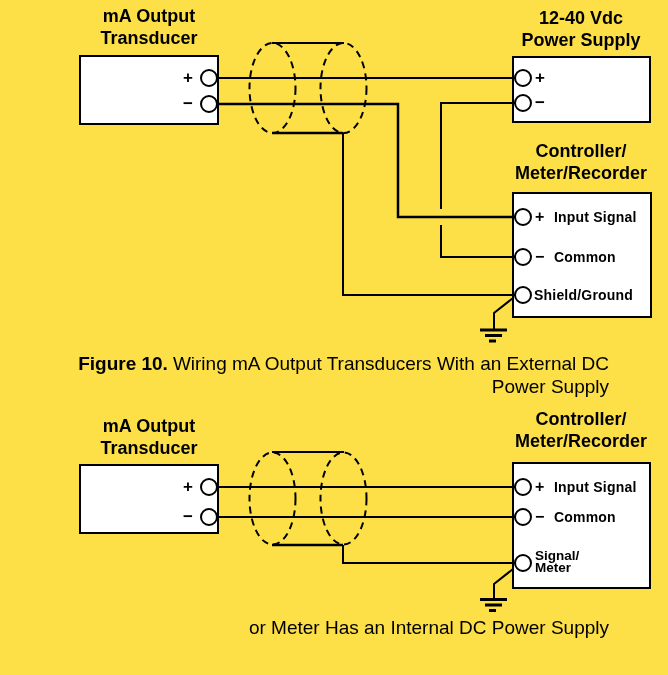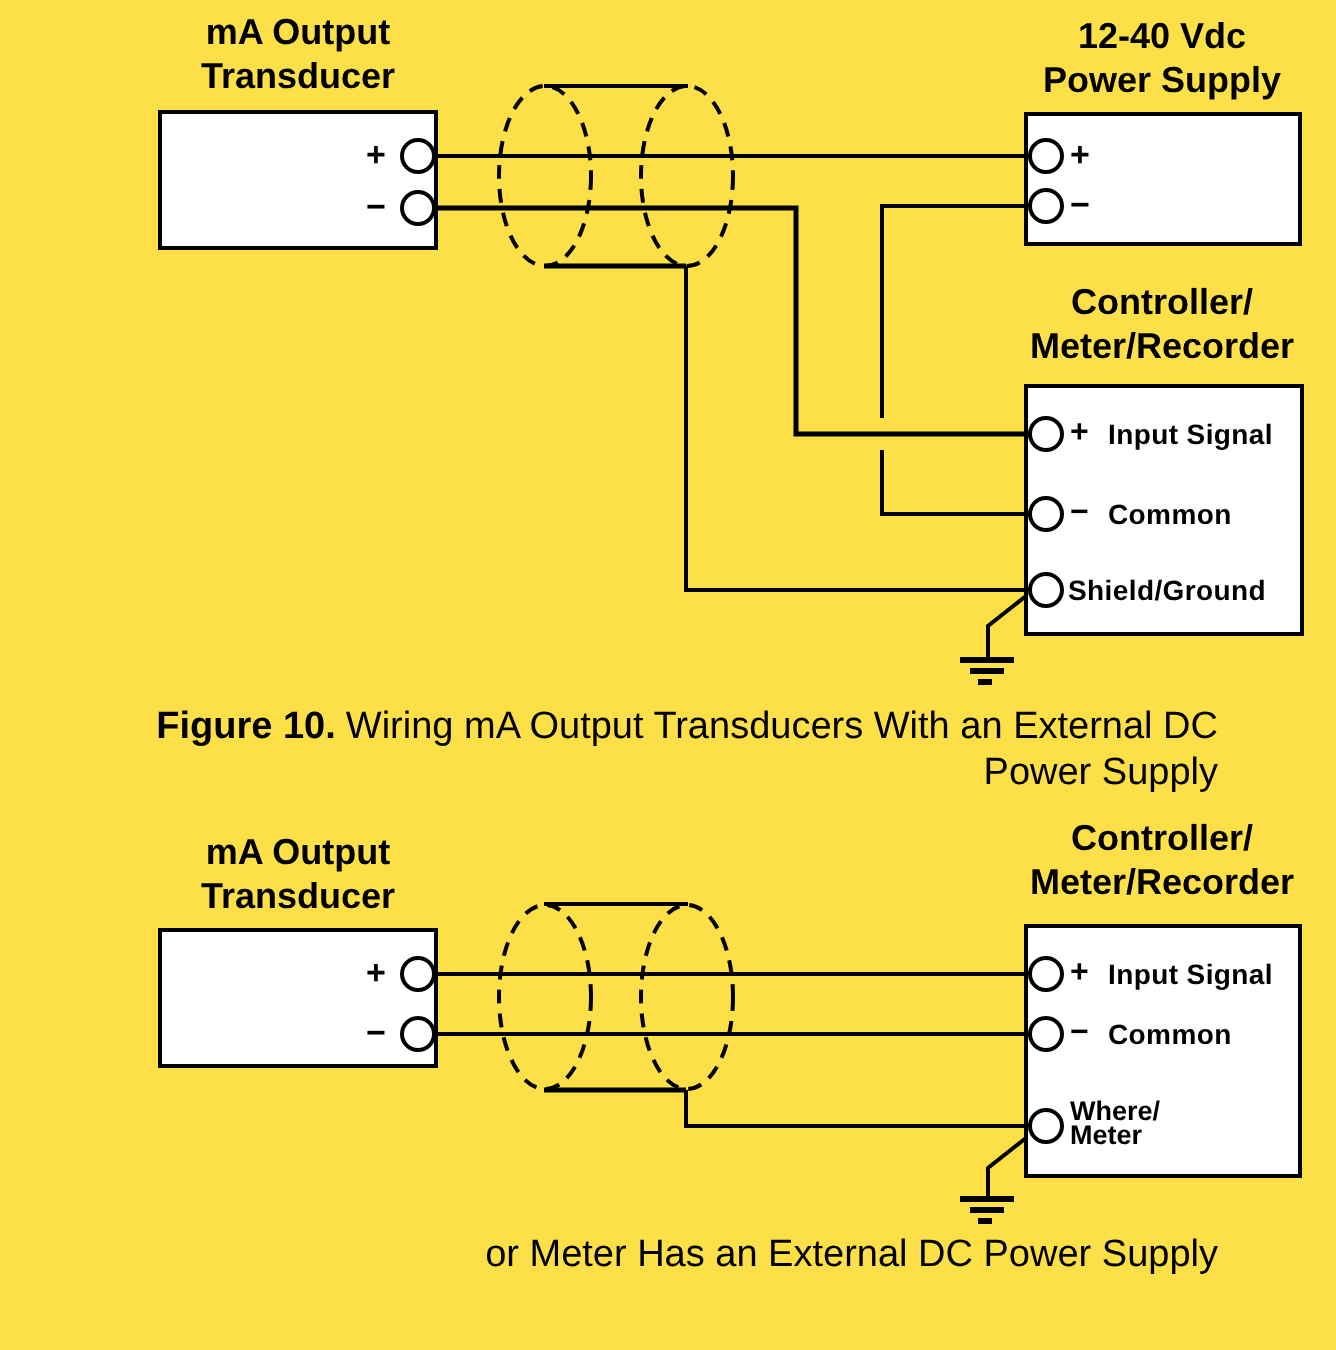--- a/index.html
+++ b/index.html
@@ -138,21 +138,21 @@
 
   <div class="trow" style="left:535px;top:478px;">
     <span class="tsign">+</span>
     <span class="tlabel">Input Signal</span>
   </div>
   <div class="trow" style="left:535px;top:508px;">
     <span class="tsign">−</span>
     <span class="tlabel">Common</span>
   </div>
   <div class="tlabel2" style="left:535px;top:550px;">
-    <div>Where/</div>
+    <div>Signal/</div>
     <div>Meter</div>
   </div>
 
   <div class="caption" style="top:616px;">
-    <div>or Meter Has an External DC Power Supply</div>
+    <div>or Meter Has an Internal DC Power Supply</div>
   </div>
 
 </div>
 
 </body></html>

